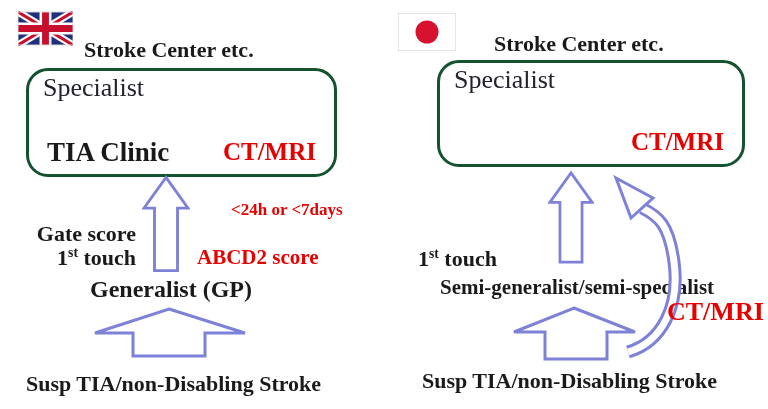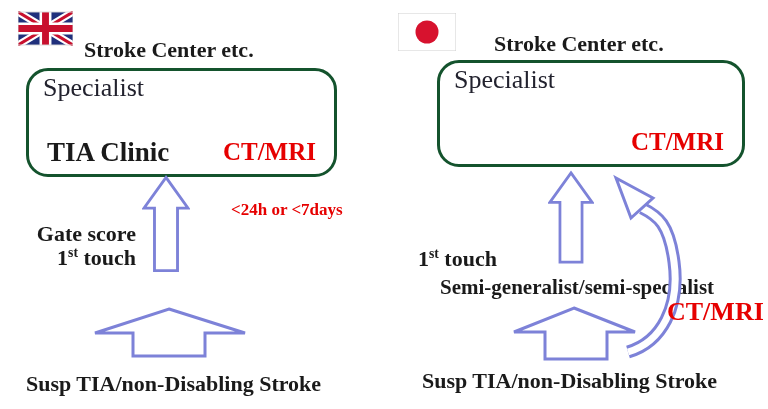--- a/index.html
+++ b/index.html
@@ -48,21 +48,23 @@
 
   <div class="abs red" style="left:187px;top:200px;font-size:17px;margin-left:44px;">&lt;24h or &lt;7days</div>
 
   <div class="abs blk" style="left:22px;top:222px;width:114px;text-align:right;font-size:22px;line-height:24px;">
     <div>Gate score</div>
     <div>
       <span>1</span><sup class="st">st</sup><span> touch</span>
     </div>
   </div>
 
+  <div class="abs red" style="left:197px;top:245px;font-size:21px;">ABCD2 score</div>
 
+  <div class="abs blk" style="left:90px;top:276px;font-size:24px;">Generalist (GP)</div>
 
   <svg class="abs" style="left:93px;top:307px;" width="154" height="51" viewBox="0 0 154 51">
     <polygon points="76,2 152,26 112,26 112,49 40,49 40,26 2,26" fill="#ffffff" stroke="#7d82d8" stroke-width="3"></polygon>
   </svg>
 
   <div class="abs blk" style="left:26px;top:371px;font-size:22px;">Susp TIA/non-Disabling Stroke</div>
 
   <svg class="abs" style="left:398px;top:13px;" width="58" height="38" viewBox="0 0 58 38">
     <rect width="58" height="38" fill="#ffffff" stroke="#cfcfcf" stroke-width="1"></rect>
     <circle cx="29" cy="19" r="11.5" fill="#d7122e"></circle>

